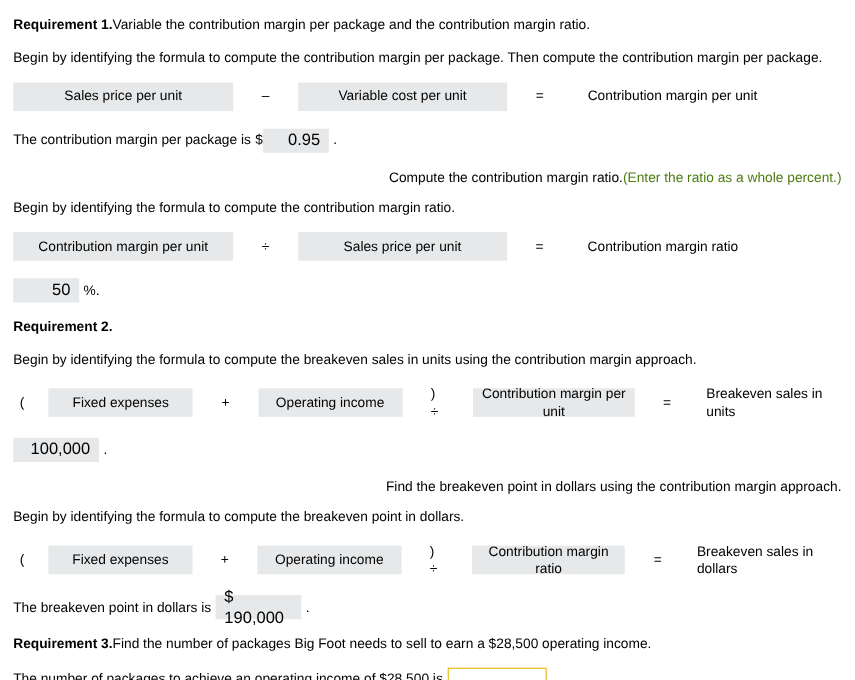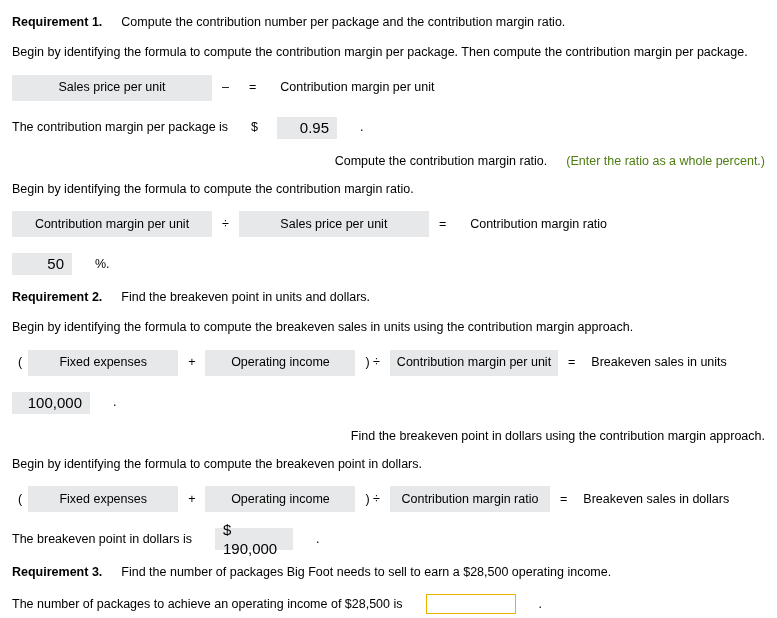--- a/index.html
+++ b/index.html
@@ -10,29 +10,29 @@
     padding: 14px 12px;
     width: 777px;
     box-sizing: border-box;
     line-height: 1.3;
   }
   .line {
     margin: 0 0 14px 0;
     display: flex;
     align-items: center;
     flex-wrap: wrap;
-    gap: 19px;
+    gap: 0;
   }
   .tight { margin-bottom: 12px; justify-content: flex-end; }
   .bold { font-weight: 700; }
   .hint { color: #4d7c0f; }
   .formula-row {
     display: flex;
     align-items: center;
-    gap: 0;
+    gap: 16px;
     margin: 0 0 16px 0;
   }
   .dd {
     background: #e6e8ea;
     border: none;
     height: 26px;
     display: inline-flex;
     align-items: center;
     justify-content: center;
     text-align: center;
@@ -80,28 +80,29 @@
   .w70  { width: 78px; }
   .pre  { padding-right: 4px; }
   .post { padding-left: 4px; }
   .paren { padding: 0 6px; }
 </style>
 </head>
 <body>
 
 <p class="line">
   <span class="bold">Requirement 1.</span>
-  <span>Compute the contribution number per package and the contribution margin ratio.</span>
+  <span>Variable the contribution margin per package and the contribution margin ratio.</span>
 </p>
 
 <p class="line">Begin by identifying the formula to compute the contribution margin per package. Then compute the contribution margin per package.</p>
 
 <div class="formula-row">
   <span class="dd w200">Sales price per unit</span>
   <span class="op">–</span>
+  <span class="dd w190">Variable cost per unit</span>
   <span class="op">=</span>
   <span class="res">Contribution margin per unit</span>
 </div>
 
 <p class="line">
   <span class="pre">The contribution margin per package is</span>
   <span>$</span>
   <span class="val-box w60">0.95</span>
   <span class="post">.</span>
 </p>
@@ -121,21 +122,20 @@
   <span class="res">Contribution margin ratio</span>
 </div>
 
 <p class="line">
   <span class="val-box w60">50</span>
   <span class="post">%.</span>
 </p>
 
 <p class="line">
   <span class="bold">Requirement 2.</span>
-  <span>Find the breakeven point in units and dollars.</span>
 </p>
 
 <p class="line">Begin by identifying the formula to compute the breakeven sales in units using the contribution margin approach.</p>
 
 <div class="formula-row">
   <span class="paren">(</span>
   <span class="dd w150">Fixed expenses</span>
   <span class="op">+</span>
   <span class="dd w150">Operating income</span>
   <span class="op">) ÷</span>

